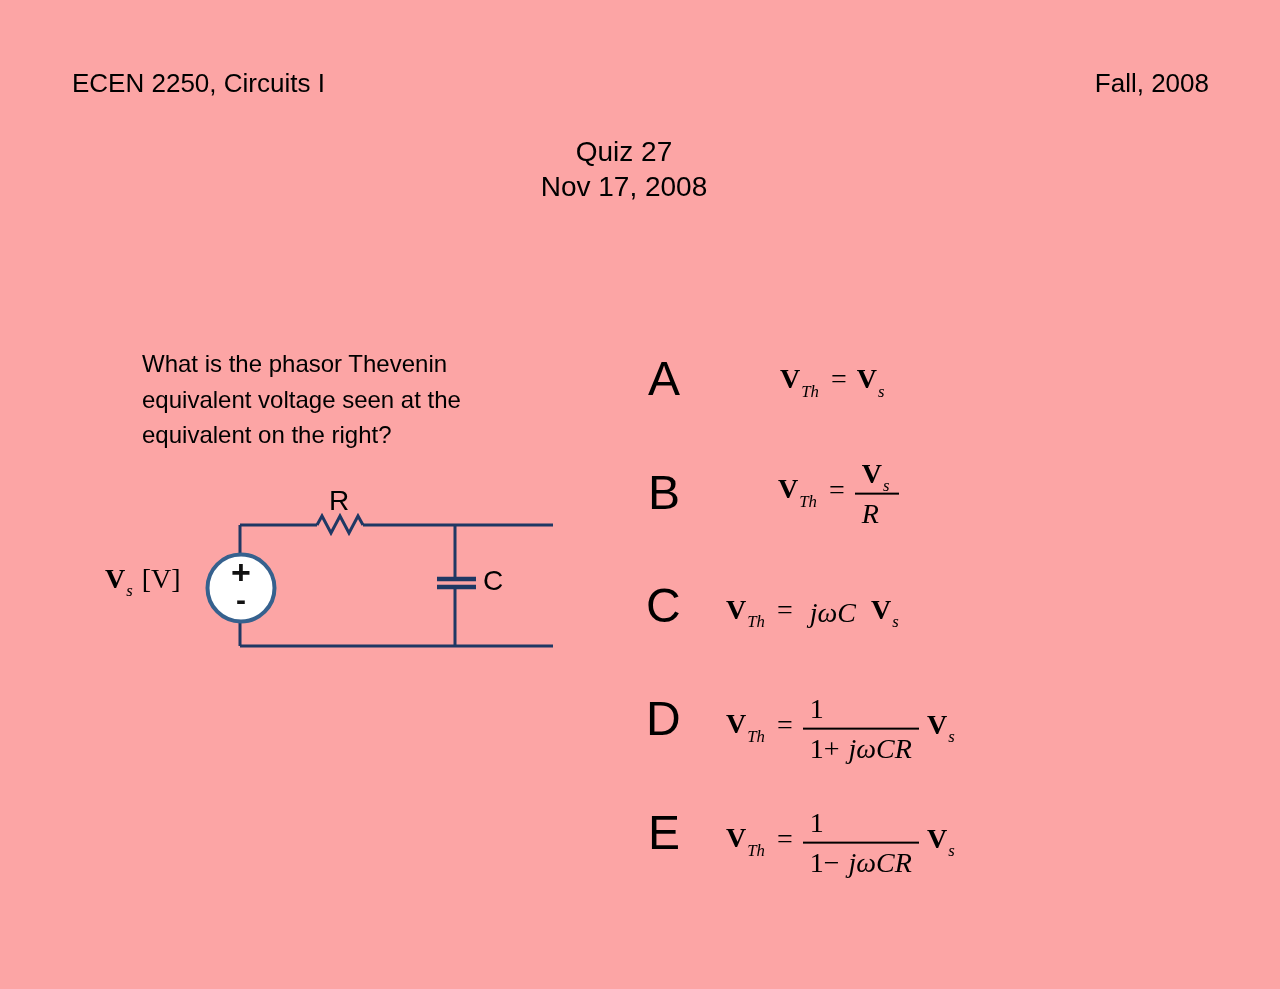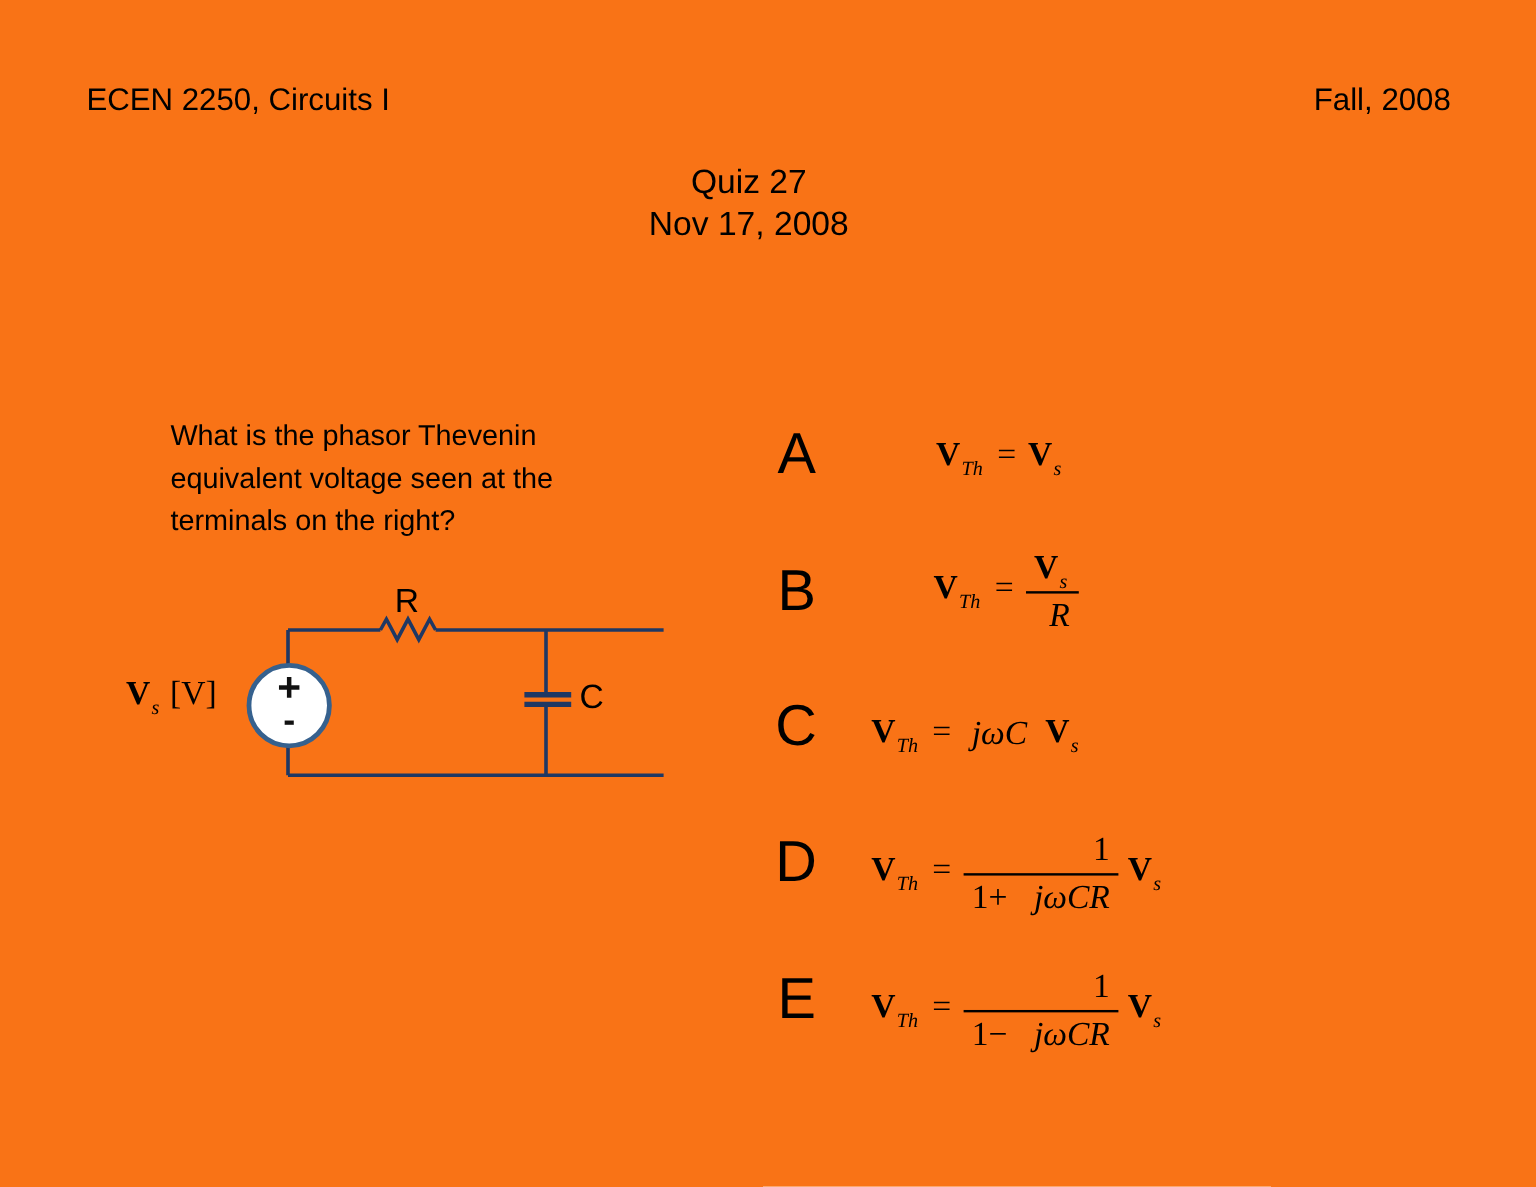--- a/index.html
+++ b/index.html
@@ -1,20 +1,20 @@
 <!DOCTYPE html>
 <html><head>
 <meta charset="utf-8">
 <style>
   html, body { margin: 0; padding: 0; background: #fff; }
   .page {
     position: relative;
     width: 1280px;
     height: 989px;
-    background: #f97316;
+    background: #fca5a5;
     font-family: "Liberation Sans", sans-serif;
     color: #000;
     overflow: hidden;
   }
   .hdr { position: absolute; top: 68px; font-size: 26px; line-height: 30px; }
   .hdr-left  { left: 72px; }
   .hdr-right { right: 71px; }
   .title-block {
     position: absolute; top: 134px; left: 0; width: 1248px;
     text-align: center; font-size: 28px; line-height: 35px;
@@ -47,46 +47,46 @@
 
   .letter { position: absolute; font-size: 48px; line-height: 48px; }
   .formula {
     position: absolute; transform: translateY(-50%);
     font-family: "Liberation Serif", serif; font-size: 28px;
     white-space: nowrap; line-height: 1.2;
   }
   .eq { display: inline-block; margin: 0 10px; }
   .frac {
     display: inline-block; vertical-align: middle;
-    text-align: right; line-height: 1.12; position: relative; top: 0.05em;
+    text-align: left; line-height: 1.12; position: relative; top: 0.05em;
   }
   .frac .num { display: block; padding: 0 7px 3px; }
   .frac .den { display: block; border-top: 2.5px solid #000; padding: 3px 7px 0; }
   .it { font-style: italic; }
   .op { display: inline-block; margin: 0 8px; }
-  .dvar { margin-left: 22px; font-style: italic; }
+  .dvar { margin-left: 9px; font-style: italic; }
   .rv { margin-left: 8px; }
 </style>
 </head>
 <body>
 
 <div class="page">
 
   <div class="hdr hdr-left">ECEN 2250, Circuits I</div>
   <div class="hdr hdr-right">Fall, 2008</div>
 
   <div class="title-block">
     <div>Quiz 27</div>
     <div>Nov 17, 2008</div>
   </div>
 
   <div class="question">
     <div>What is the phasor Thevenin</div>
     <div>equivalent voltage seen at the</div>
-    <div>terminals on the right?</div>
+    <div>equivalent on the right?</div>
   </div>
 
   <div class="circuit">
     <svg width="470" height="200" viewBox="0 0 470 200">
       <path class="wire" d="M145 55 H222" stroke="#1f3864"></path>
       <path class="wire" d="M222 55 l5 -9 l9 17 l9 -17 l9 17 l9 -17 l5 9" stroke="#1f3864"></path>
       <path class="wire" d="M268 55 H458" stroke="#1f3864"></path>
       <path class="wire" d="M145 55 V84 M145 152 V176" stroke="#1f3864"></path>
       <path class="wire" d="M145 176 H458" stroke="#1f3864"></path>
       <path class="wire" d="M360 55 V107 M360 119 V176" stroke="#1f3864"></path>

